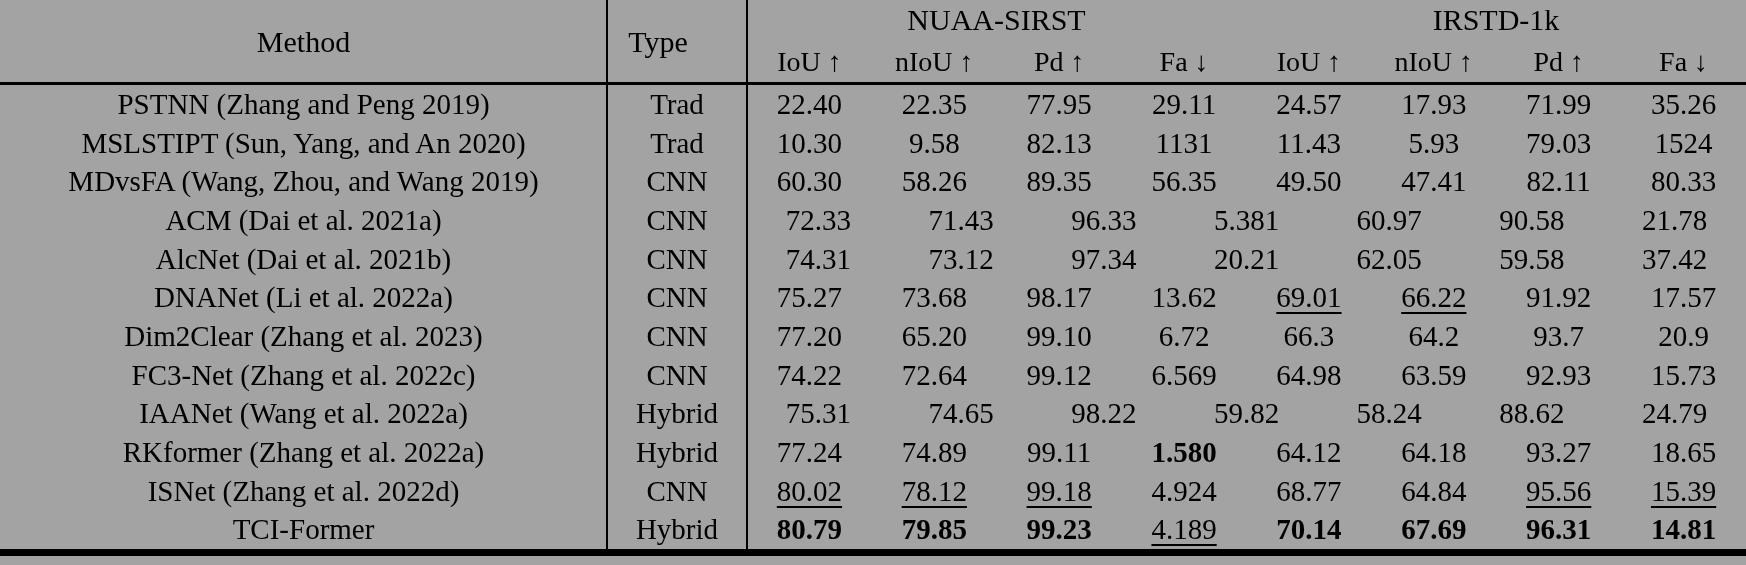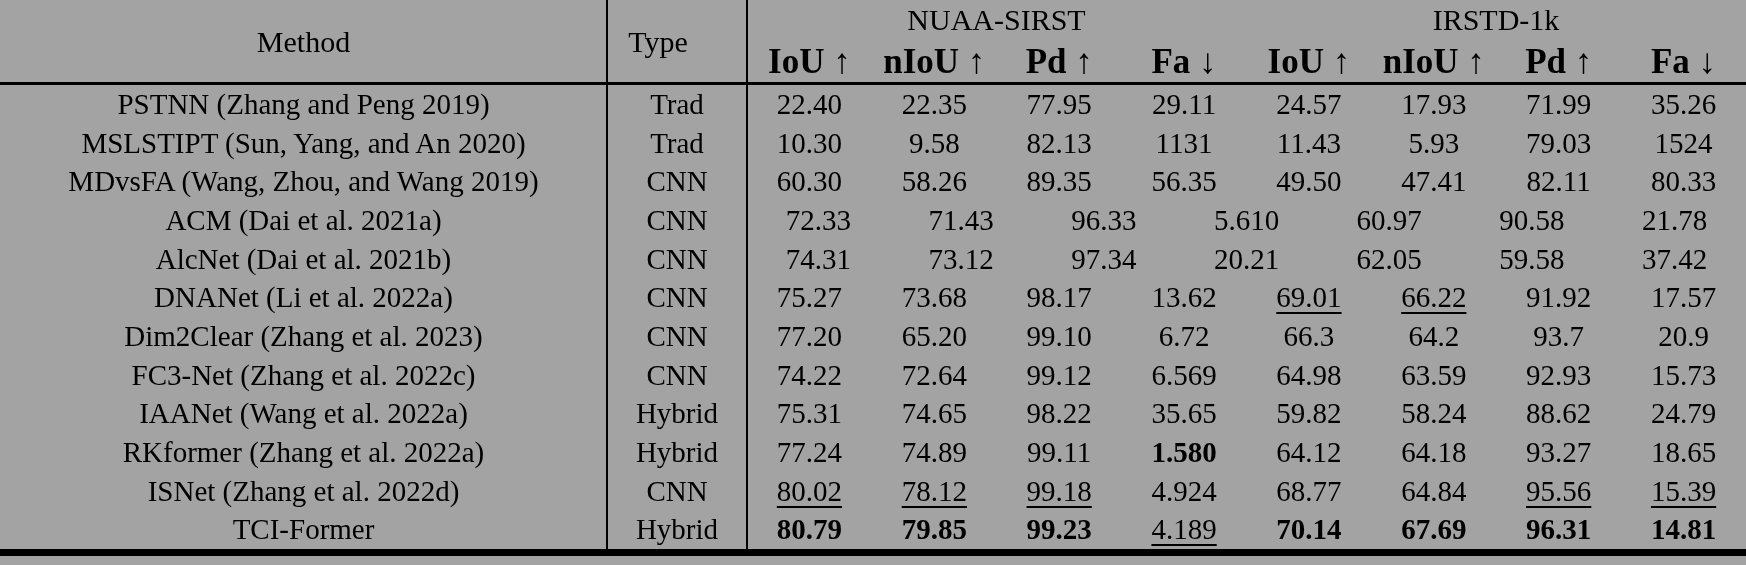--- a/index.html
+++ b/index.html
@@ -12,21 +12,21 @@
     overflow:hidden;
   }
   
   .hcell{position:absolute;top:0;height:83px;display:flex;align-items:center;justify-content:center;font-size:30px;}
   .hcell.method{left:0;width:607px;}
   .hcell.type{left:588px;width:140px;}
   .group{position:absolute;top:-2px;height:44px;display:flex;align-items:center;justify-content:center;font-size:30px;}
   .group.g0{left:747px;width:499px;}
   .group.g1{left:1246px;width:500px;}
   .metrics{position:absolute;left:747px;top:40px;width:999px;height:43px;display:flex;}
-  .metrics .mh{flex:1;display:flex;align-items:center;justify-content:center;font-size:35px;font-weight:bold;}
+  .metrics .mh{flex:1;display:flex;align-items:center;justify-content:center;font-size:28px;}
   
   .body{position:absolute;left:0;top:85px;width:1746px;height:464px;display:flex;flex-direction:column;}
   .row{flex:1;display:flex;align-items:center;}
   .row .m{width:607px;text-align:center;}
   .row .t{width:140px;text-align:center;}
   .row .v{flex:1;text-align:center;}
   .b{font-weight:bold;}
   .u{text-decoration:underline;text-decoration-thickness:2px;text-underline-offset:5px;}
   
   .vline{position:absolute;top:0;width:2px;height:550px;background:#000;}
@@ -89,21 +89,21 @@
         <div class="v"><span class="">47.41</span></div>
         <div class="v"><span class="">82.11</span></div>
         <div class="v"><span class="">80.33</span></div>
       </div>
       <div class="row">
         <div class="m">ACM (Dai et al. 2021a)</div>
         <div class="t">CNN</div>
         <div class="v"><span class="">72.33</span></div>
         <div class="v"><span class="">71.43</span></div>
         <div class="v"><span class="">96.33</span></div>
-        <div class="v"><span class="">5.610</span></div>
+        <div class="v"><span class="">5.381</span></div>
         <div class="v"><span class="">60.97</span></div>
         <div class="v"><span class="">90.58</span></div>
         <div class="v"><span class="">21.78</span></div>
       </div>
       <div class="row">
         <div class="m">AlcNet (Dai et al. 2021b)</div>
         <div class="t">CNN</div>
         <div class="v"><span class="">74.31</span></div>
         <div class="v"><span class="">73.12</span></div>
         <div class="v"><span class="">97.34</span></div>
@@ -147,21 +147,20 @@
         <div class="v"><span class="">63.59</span></div>
         <div class="v"><span class="">92.93</span></div>
         <div class="v"><span class="">15.73</span></div>
       </div>
       <div class="row">
         <div class="m">IAANet (Wang et al. 2022a)</div>
         <div class="t">Hybrid</div>
         <div class="v"><span class="">75.31</span></div>
         <div class="v"><span class="">74.65</span></div>
         <div class="v"><span class="">98.22</span></div>
-        <div class="v"><span class="">35.65</span></div>
         <div class="v"><span class="">59.82</span></div>
         <div class="v"><span class="">58.24</span></div>
         <div class="v"><span class="">88.62</span></div>
         <div class="v"><span class="">24.79</span></div>
       </div>
       <div class="row">
         <div class="m">RKformer (Zhang et al. 2022a)</div>
         <div class="t">Hybrid</div>
         <div class="v"><span class="">77.24</span></div>
         <div class="v"><span class="">74.89</span></div>

